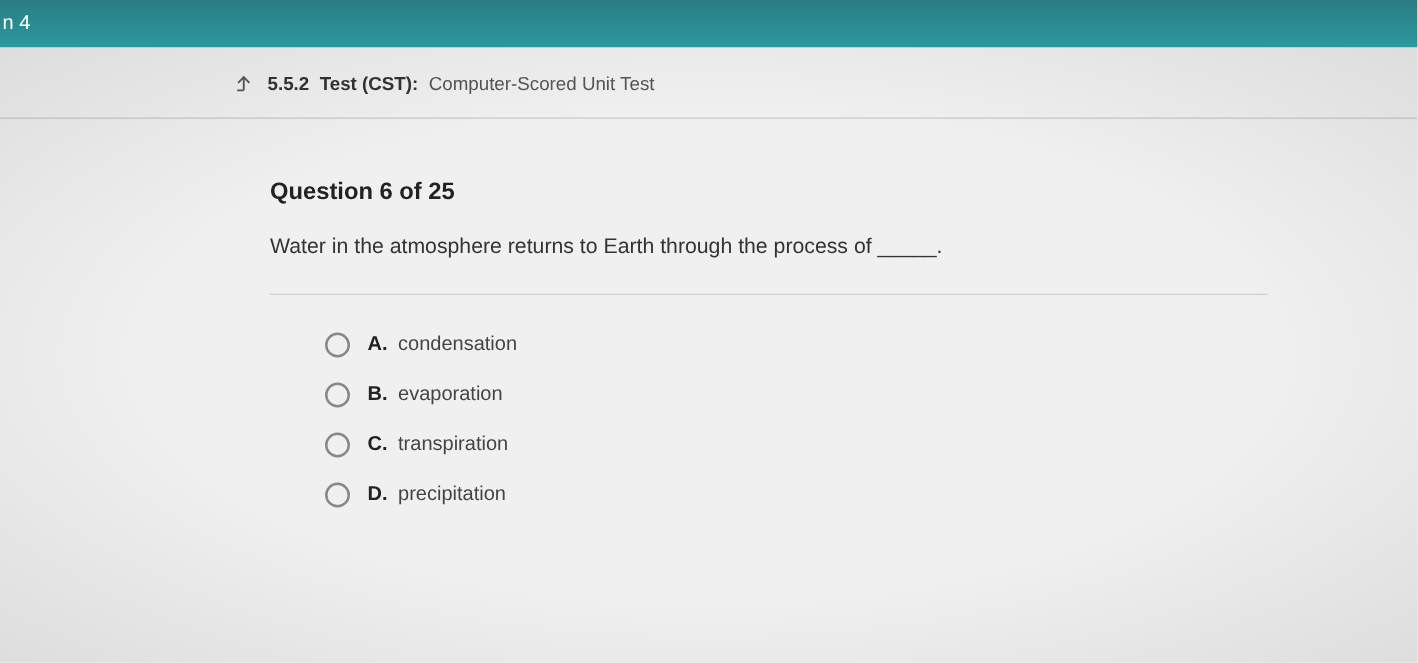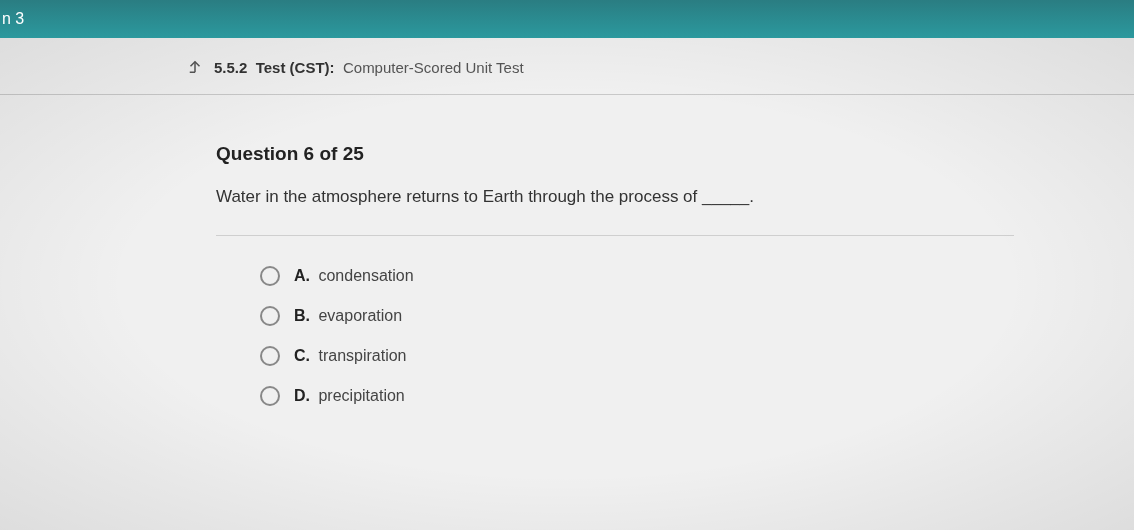--- a/index.html
+++ b/index.html
@@ -106,21 +106,21 @@
       pointer-events: none;
       position: absolute;
       inset: 0;
       background: radial-gradient(ellipse at center, rgba(0,0,0,0) 55%, rgba(0,0,0,0.08) 100%);
     }
   </style>
 </head>
 <body>
 
 <div class="top-bar">
-  <span class="top-bar-text">n 3</span>
+  <span class="top-bar-text">n 4</span>
 </div>
 
 <div class="content-wrap">
 
   <div class="breadcrumb-row">
     <span class="back-arrow">
       <svg viewBox="0 0 24 24" width="18" height="18" fill="none" stroke="#555" stroke-width="2">
         <path d="M12 19V5"></path>
         <path d="M6 11l6-6 6 6"></path>
         <path d="M5 19h7"></path>

